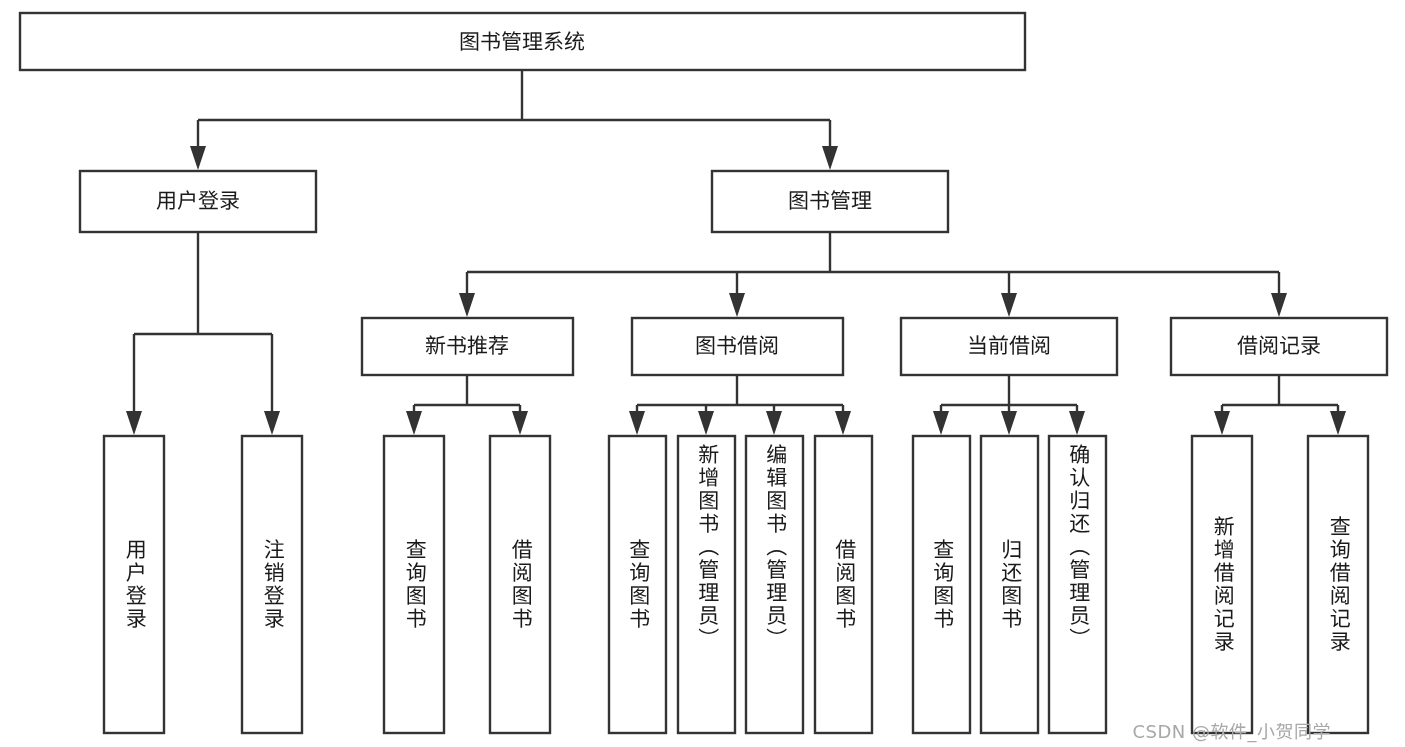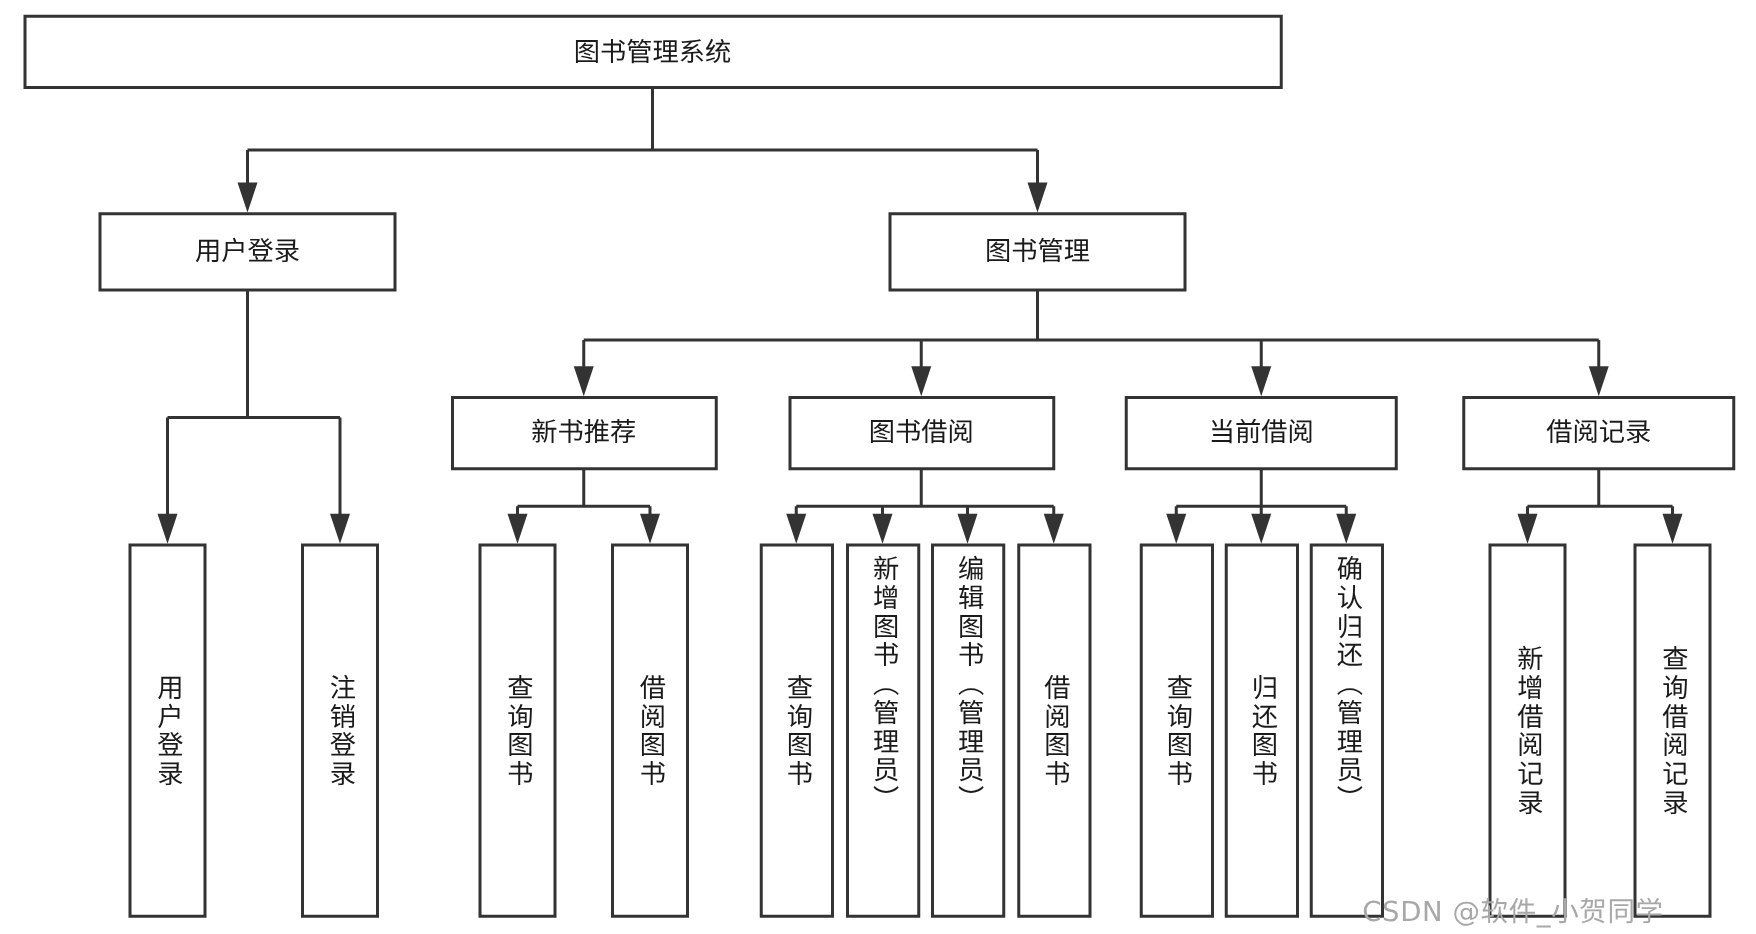--- a/index.html
+++ b/index.html
@@ -72,21 +72,21 @@
     justify-content: center;
     text-align: center;
     white-space: nowrap;
     pointer-events: none;
   }
   .watermark {
     position: absolute;
     right: 6px;
     bottom: 4px;
     font-family: "DejaVu Sans", "Liberation Sans", sans-serif;
-    font-size: 22px;
+    font-size: 18px;
     color: #a8a8a8;
     white-space: nowrap;
     letter-spacing: 0.5px;
   }
 </style>
 </head>
 <body>
 
 <div id="diagram-root">
 

